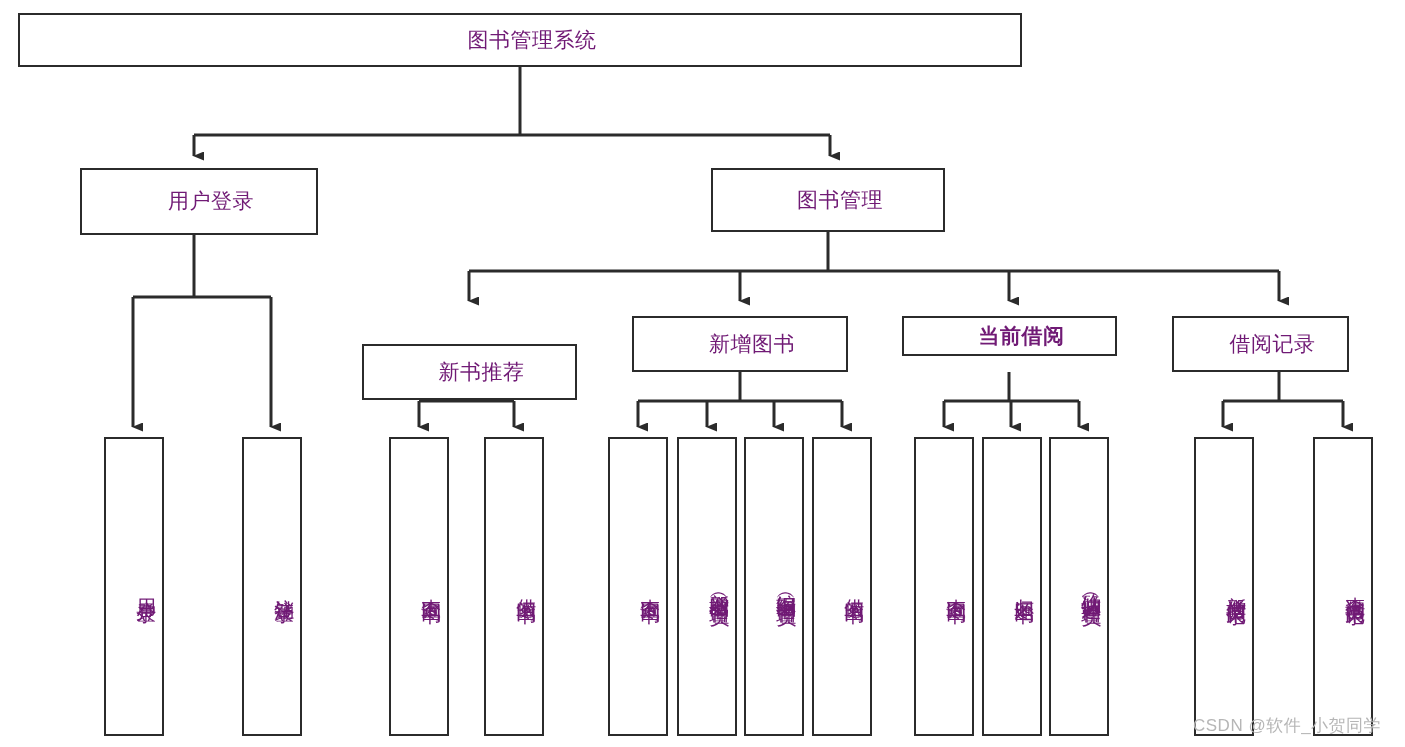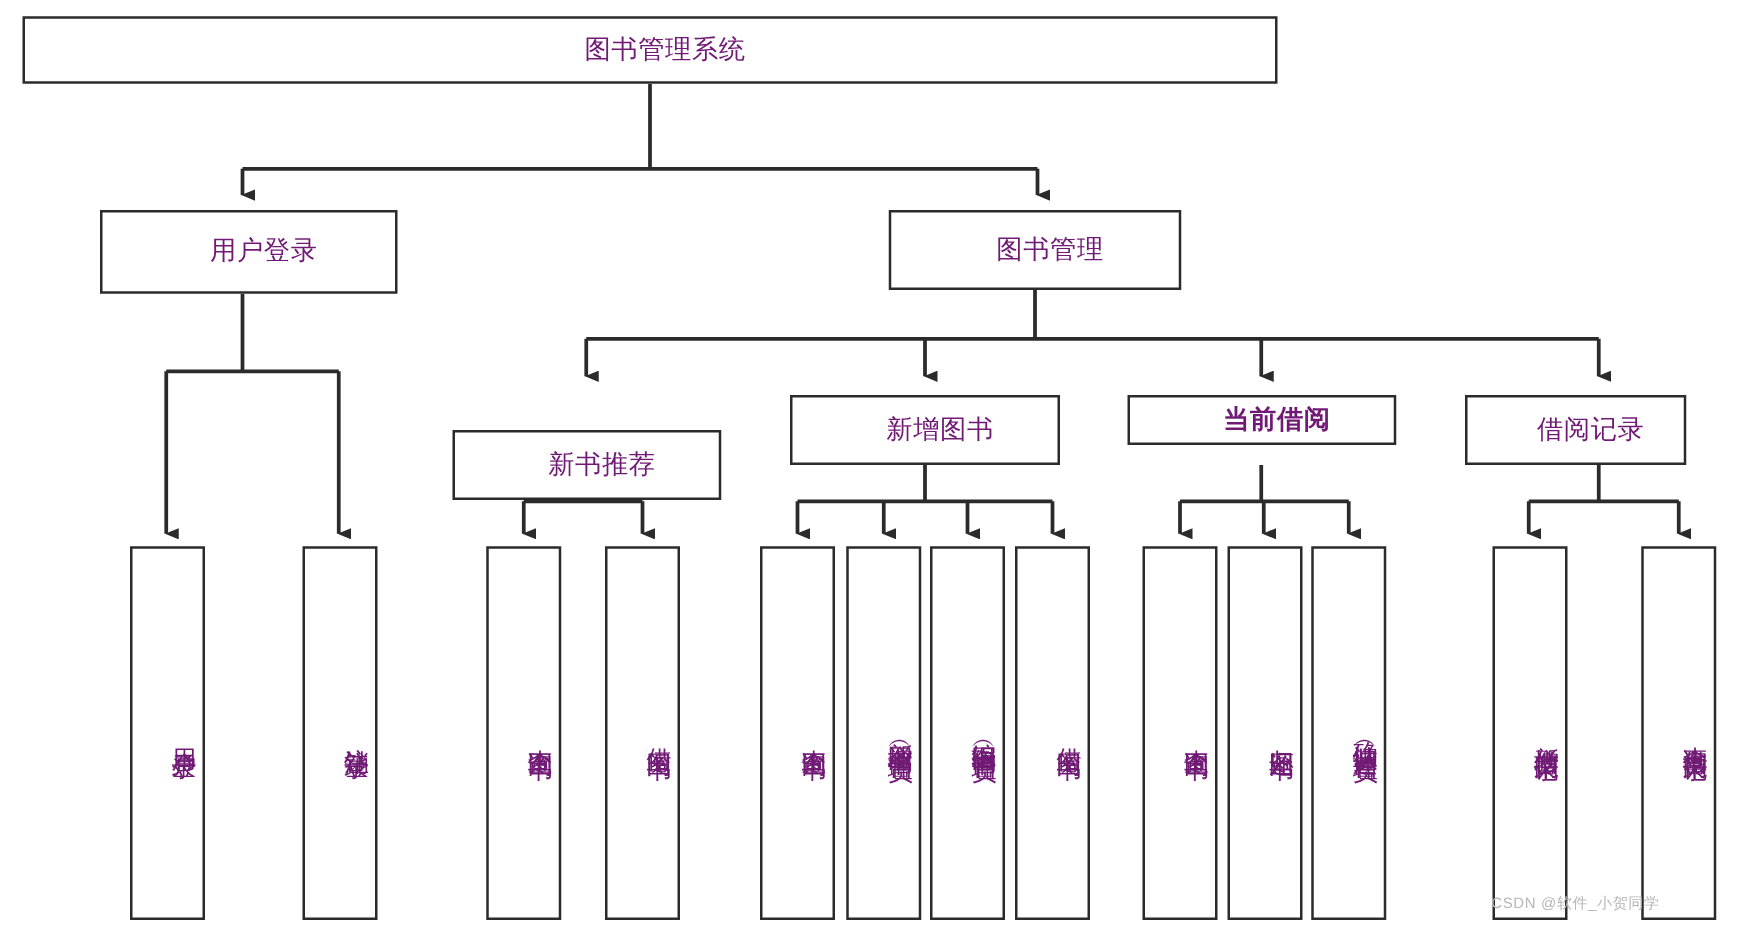--- a/index.html
+++ b/index.html
@@ -53,21 +53,21 @@
   }
   .node.v .lbl {
     writing-mode: vertical-rl;
     text-orientation: upright;
     letter-spacing: 2px;
   }
   .watermark {
     position: absolute;
     left: 1193px;
     top: 714px;
-    font-size: 12px;
+    font-size: 17px;
     color: #b6b6b6;
     white-space: nowrap;
     letter-spacing: 0.5px;
   }
 </style>
 </head>
 <body>
 
 <div id="canvas">
 

